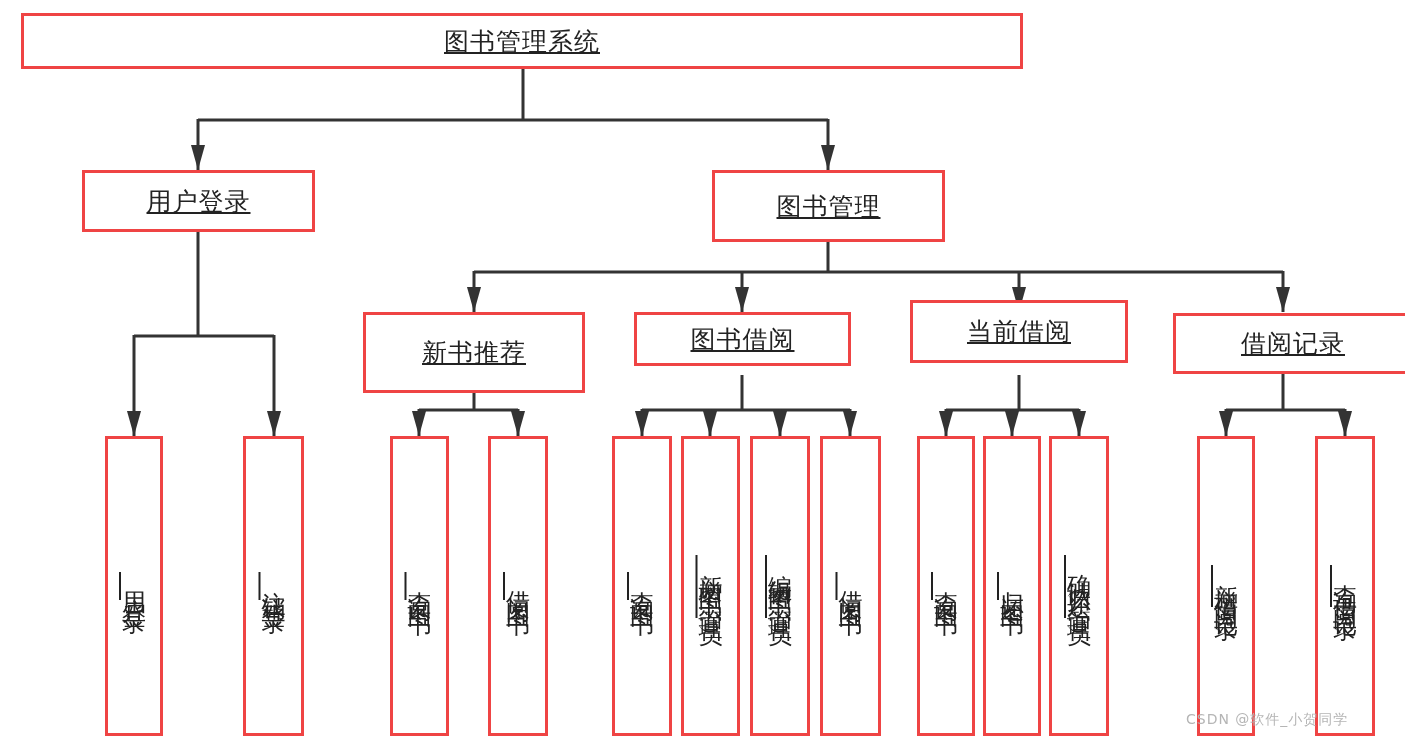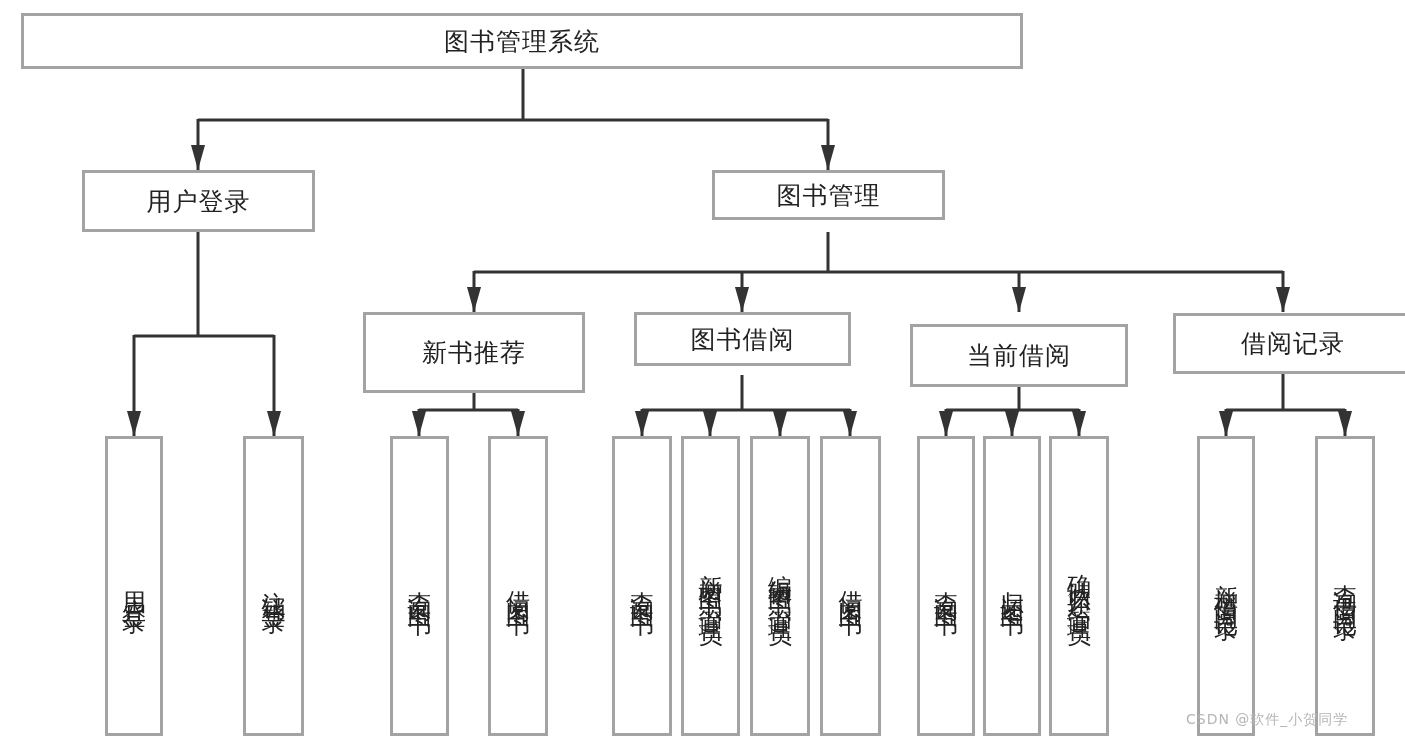--- a/index.html
+++ b/index.html
@@ -7,27 +7,28 @@
     position:relative;
     width:1405px; height:747px;
     background:#ffffff;
     font-family:"DejaVu Sans","Liberation Sans",sans-serif;
     overflow:hidden;
   }
   .connectors { position:absolute; left:0; top:0; pointer-events:none; }
   .box {
     position:absolute;
     box-sizing:border-box;
-    border:3px solid #a3a3a3;
+    border:3px solid #ef4444;
     background:#ffffff;
     color:#222222;
     display:flex;
     align-items:center;
     justify-content:center;
     text-align:center;
+    text-decoration:underline;
   }
   .h { font-size:25px; letter-spacing:1px; white-space:nowrap; }
   .v {
     writing-mode:vertical-rl;
     font-size:24px;
     letter-spacing:7px;
     line-height:1;
   }
   .watermark {
     position:absolute;
@@ -95,25 +96,25 @@
     <g stroke="#333333" stroke-width="3" fill="none">
       <path d="M1283 374 V410 M1226 410 H1345"></path>
       <line x1="1226" y1="409" x2="1226" y2="436" marker-end="url(#ah)"></line>
       <line x1="1345" y1="409" x2="1345" y2="436" marker-end="url(#ah)"></line>
     </g>
   </svg>
 
   <div class="box h" style="left:21px;top:13px;width:1002px;height:56px">图书管理系统</div>
 
   <div class="box h" style="left:82px;top:170px;width:233px;height:62px">用户登录</div>
-  <div class="box h" style="left:712px;top:170px;width:233px;height:50px">图书管理</div>
+  <div class="box h" style="left:712px;top:170px;width:233px;height:72px">图书管理</div>
 
   <div class="box h" style="left:363px;top:312px;width:222px;height:81px">新书推荐</div>
   <div class="box h" style="left:634px;top:312px;width:217px;height:54px">图书借阅</div>
-  <div class="box h" style="left:910px;top:324px;width:218px;height:63px">当前借阅</div>
+  <div class="box h" style="left:910px;top:300px;width:218px;height:63px">当前借阅</div>
   <div class="box h" style="left:1173px;top:313px;width:240px;height:61px">借阅记录</div>
 
   <div class="box v" style="left:105px;top:436px;width:58px;height:300px">用户登录</div>
   <div class="box v" style="left:243px;top:436px;width:61px;height:300px">注销登录</div>
 
   <div class="box v" style="left:390px;top:436px;width:59px;height:300px">查询图书</div>
   <div class="box v" style="left:488px;top:436px;width:60px;height:300px">借阅图书</div>
 
   <div class="box v" style="left:612px;top:436px;width:60px;height:300px">查询图书</div>
   <div class="box v" style="left:681px;top:436px;width:59px;height:300px">新增图书（管理员）</div>

